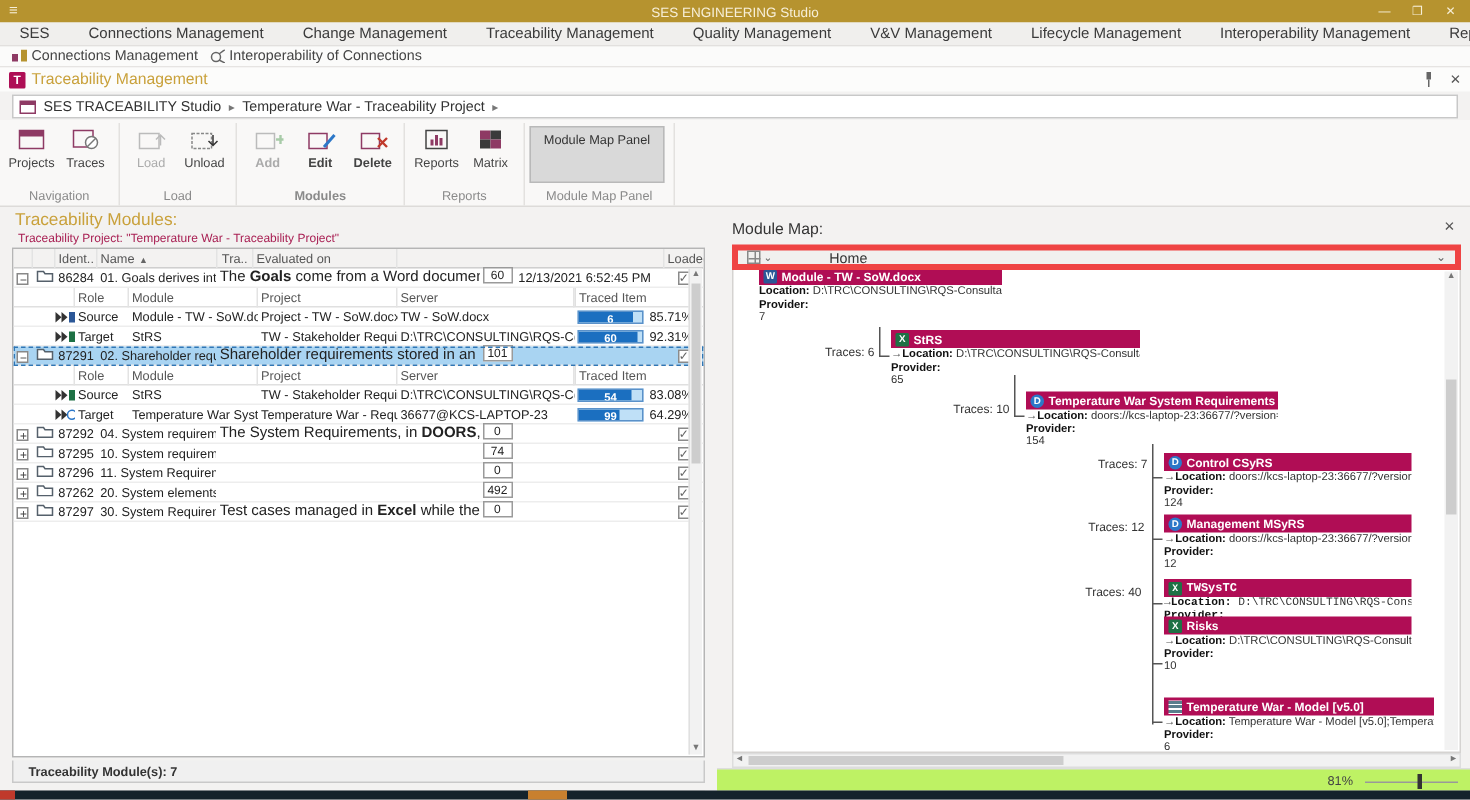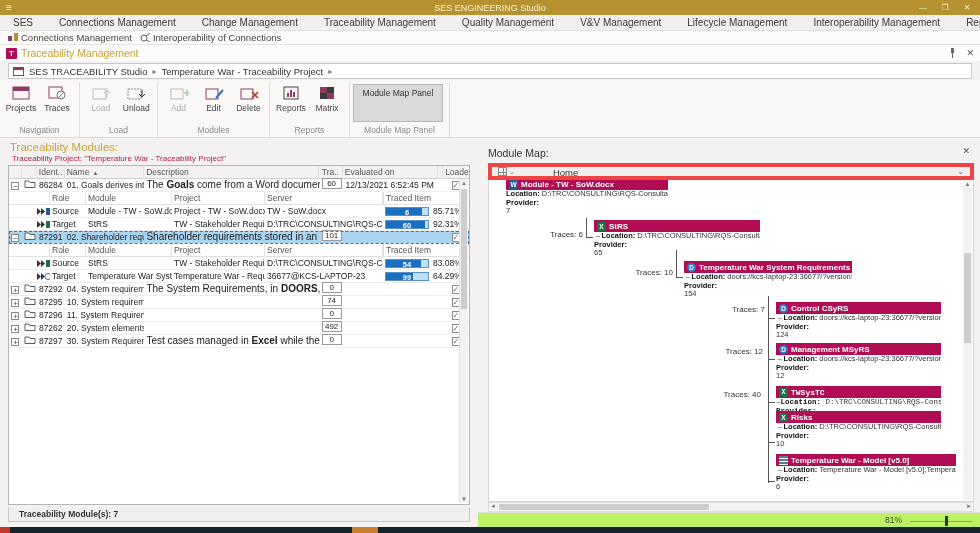--- a/index.html
+++ b/index.html
@@ -215,21 +215,21 @@
         <div class="rbtn">
           <svg width="20" height="16">
               <rect x="2" y="4" width="13" height="10" fill="none" stroke="#888" stroke-dasharray="2 1"></rect>
               <path d="M16 5 V12 M13 9 L16 12 L19 9" fill="none" stroke="#333"></path>
             </svg>
           <span>Unload</span>
         </div>
       </div>
       <div class="glabel">Load</div>
     </div>
-    <div class="rgroup" style="left:158px; width:112px;">
+    <div class="rgroup" style="left:158px; width:112px;font-weight:bold;">
       <div class="rbtns">
         <div class="rbtn dis">
           <svg width="20" height="16">
               <rect x="2" y="4" width="12" height="10" fill="none" stroke="#BBB"></rect>
               <path d="M15 8 h6 M18 5 v6" stroke="#A8CBA8" stroke-width="1.6" fill="none"></path>
             </svg>
           <span>Add</span>
         </div>
         <div class="rbtn">
           <svg width="20" height="16">
@@ -279,21 +279,20 @@
 
   <div class="secttl">Traceability Modules:</div>
   <div class="sectsub">Traceability Project: "Temperature War - Traceability Project"</div>
 
   <div class="tbl">
     <div class="trow thead">
       <span class="c-exp colb"></span>
         <span class="c-fold colb"></span>
       <span class="c-id colb">Ident..</span>
       <span class="c-nm colb sortup">Name</span>
-      <span class="c-ds colb">Description</span>
       <span class="c-tr colb">Tra..</span>
       <span class="c-ev colb">Evaluated on</span>
       <span class="c-gp colb"></span>
       <span class="c-ld">Loaded</span>
     </div>
 
     <div class="trow">
       <span class="c-exp"><i class="exp minus"></i></span>
       <span class="c-fold"><svg width="12" height="9">
             <path d="M1 2 h4 l1 1.5 h5 v5 h-10 z" fill="#fff" stroke="#55606B"></path>
@@ -568,21 +567,21 @@
     <div class="map-node" style="left:287px; top:231px; width:165px;">
       <div class="node-header">
           <span class="mini excel">X</span>
           <span>Risks</span>
         </div>
       <div class="node-detail"><span class="arr">→</span><b>Location:</b> <span>D:\TRC\CONSULTING\RQS-ConsultancyProjects\Projects\ENG...</span></div>
       <div class="node-detail"><b>Provider:</b></div>
       <div class="node-detail">10</div>
     </div>
 
-    <div class="map-node" style="left:287px; top:274px; width:180px;">
+    <div class="map-node" style="left:287px; top:285px; width:180px;">
       <div class="node-header">
           <span class="mini model"></span>
           <span>Temperature War - Model [v5.0]</span>
         </div>
       <div class="node-detail"><span class="arr">→</span><b>Location:</b> <span>Temperature War - Model [v5.0];Temperature War - Model [v...</span></div>
       <div class="node-detail"><b>Provider:</b></div>
       <div class="node-detail">6</div>
     </div>
 
     <div class="cv-vsb">

